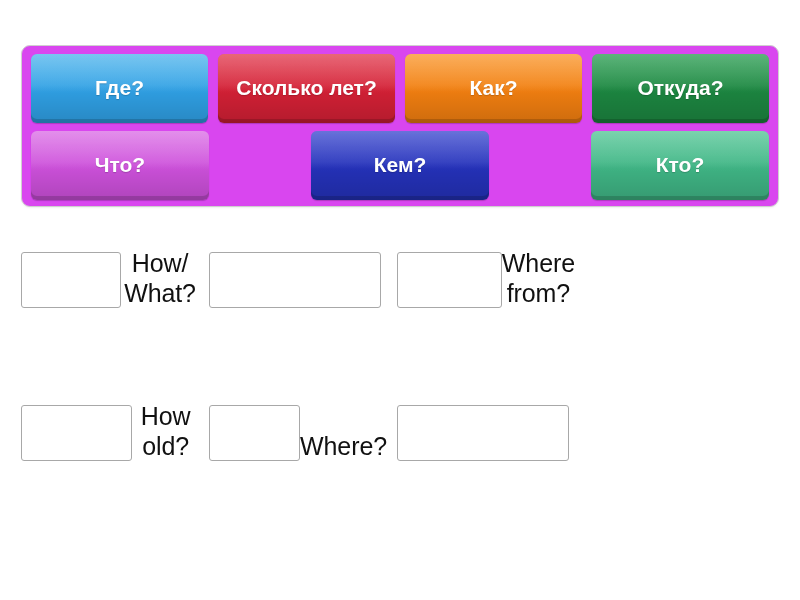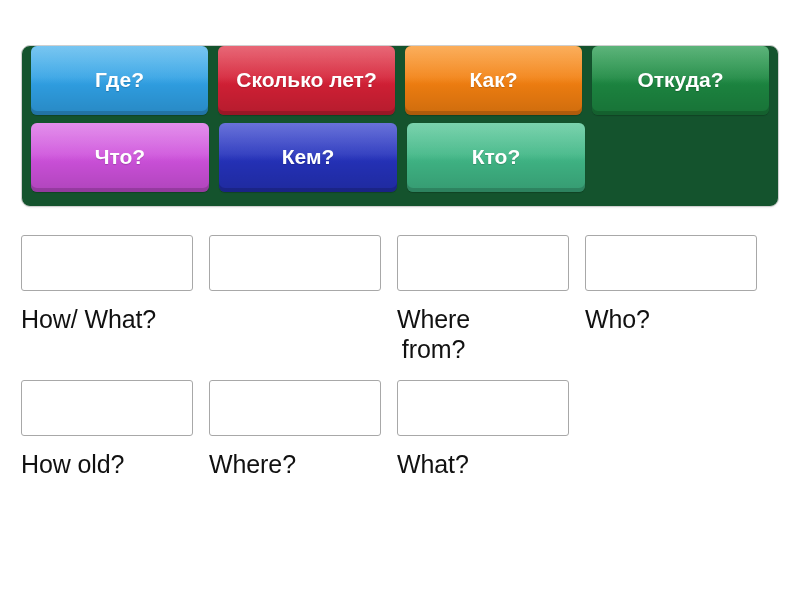--- a/index.html
+++ b/index.html
@@ -15,34 +15,34 @@
     position: relative;
   }
 
   
   #tile-bank {
     position: absolute;
     left: 21px;
     top: 45px;
     width: 758px;
     height: 162px;
-    background: #14532d;
+    background: #d946ef;
     border: 1px solid #cfcfcf;
     border-radius: 9px;
     box-sizing: border-box;
-    padding: 0 9px;
+    padding: 8px 9px;
     box-shadow: 0 1px 2px rgba(0,0,0,0.06);
   }
   .tile-row {
     display: flex;
     gap: 10px;
     height: 69px;
     margin-bottom: 8px;
   }
-  .tile-row:last-child { margin-bottom: 4px; }
+  .tile-row:last-child { margin-bottom: 4px; justify-content: space-between; }
 
   .tile {
     width: 178px;
     height: 69px;
     border-radius: 6px;
     display: flex;
     align-items: center;
     justify-content: center;
     text-align: center;
     color: #ffffff;
@@ -78,27 +78,27 @@
 
   
   .answer-row {
     position: absolute;
     left: 21px;
     width: 758px;
     display: flex;
     gap: 10px;
   }
   #answer-row-1 { top: 235px; }
-  #answer-row-2 { top: 380px; }
+  #answer-row-2 { top: 388px; }
 
   .answer-cell {
     width: 178px;
     display: flex;
-    flex-direction: column;
-    align-items: flex-start;
+    flex-direction: row;
+    align-items: flex-end;
   }
   .dropzone {
     width: 172px;
     height: 56px;
     background: #ffffff;
     border: 1px solid #a8a8a8;
     border-radius: 3px;
     box-sizing: border-box;
     cursor: pointer;
   }
@@ -158,37 +158,32 @@
   <div class="answer-cell">
     <div class="dropzone"></div>
   </div>
 
   <div class="answer-cell">
     <div class="dropzone"></div>
     <div class="answer-label">Where
 from?</div>
   </div>
 
-  <div class="answer-cell">
-    <div class="dropzone"></div>
-    <div class="answer-label">Who?</div>
-  </div>
 
 </div>
 
 <div class="answer-row" id="answer-row-2">
 
   <div class="answer-cell">
     <div class="dropzone"></div>
     <div class="answer-label">How old?</div>
   </div>
 
   <div class="answer-cell">
     <div class="dropzone"></div>
     <div class="answer-label">Where?</div>
   </div>
 
   <div class="answer-cell">
     <div class="dropzone"></div>
-    <div class="answer-label">What?</div>
   </div>
 
 </div>
 
 </body></html>

